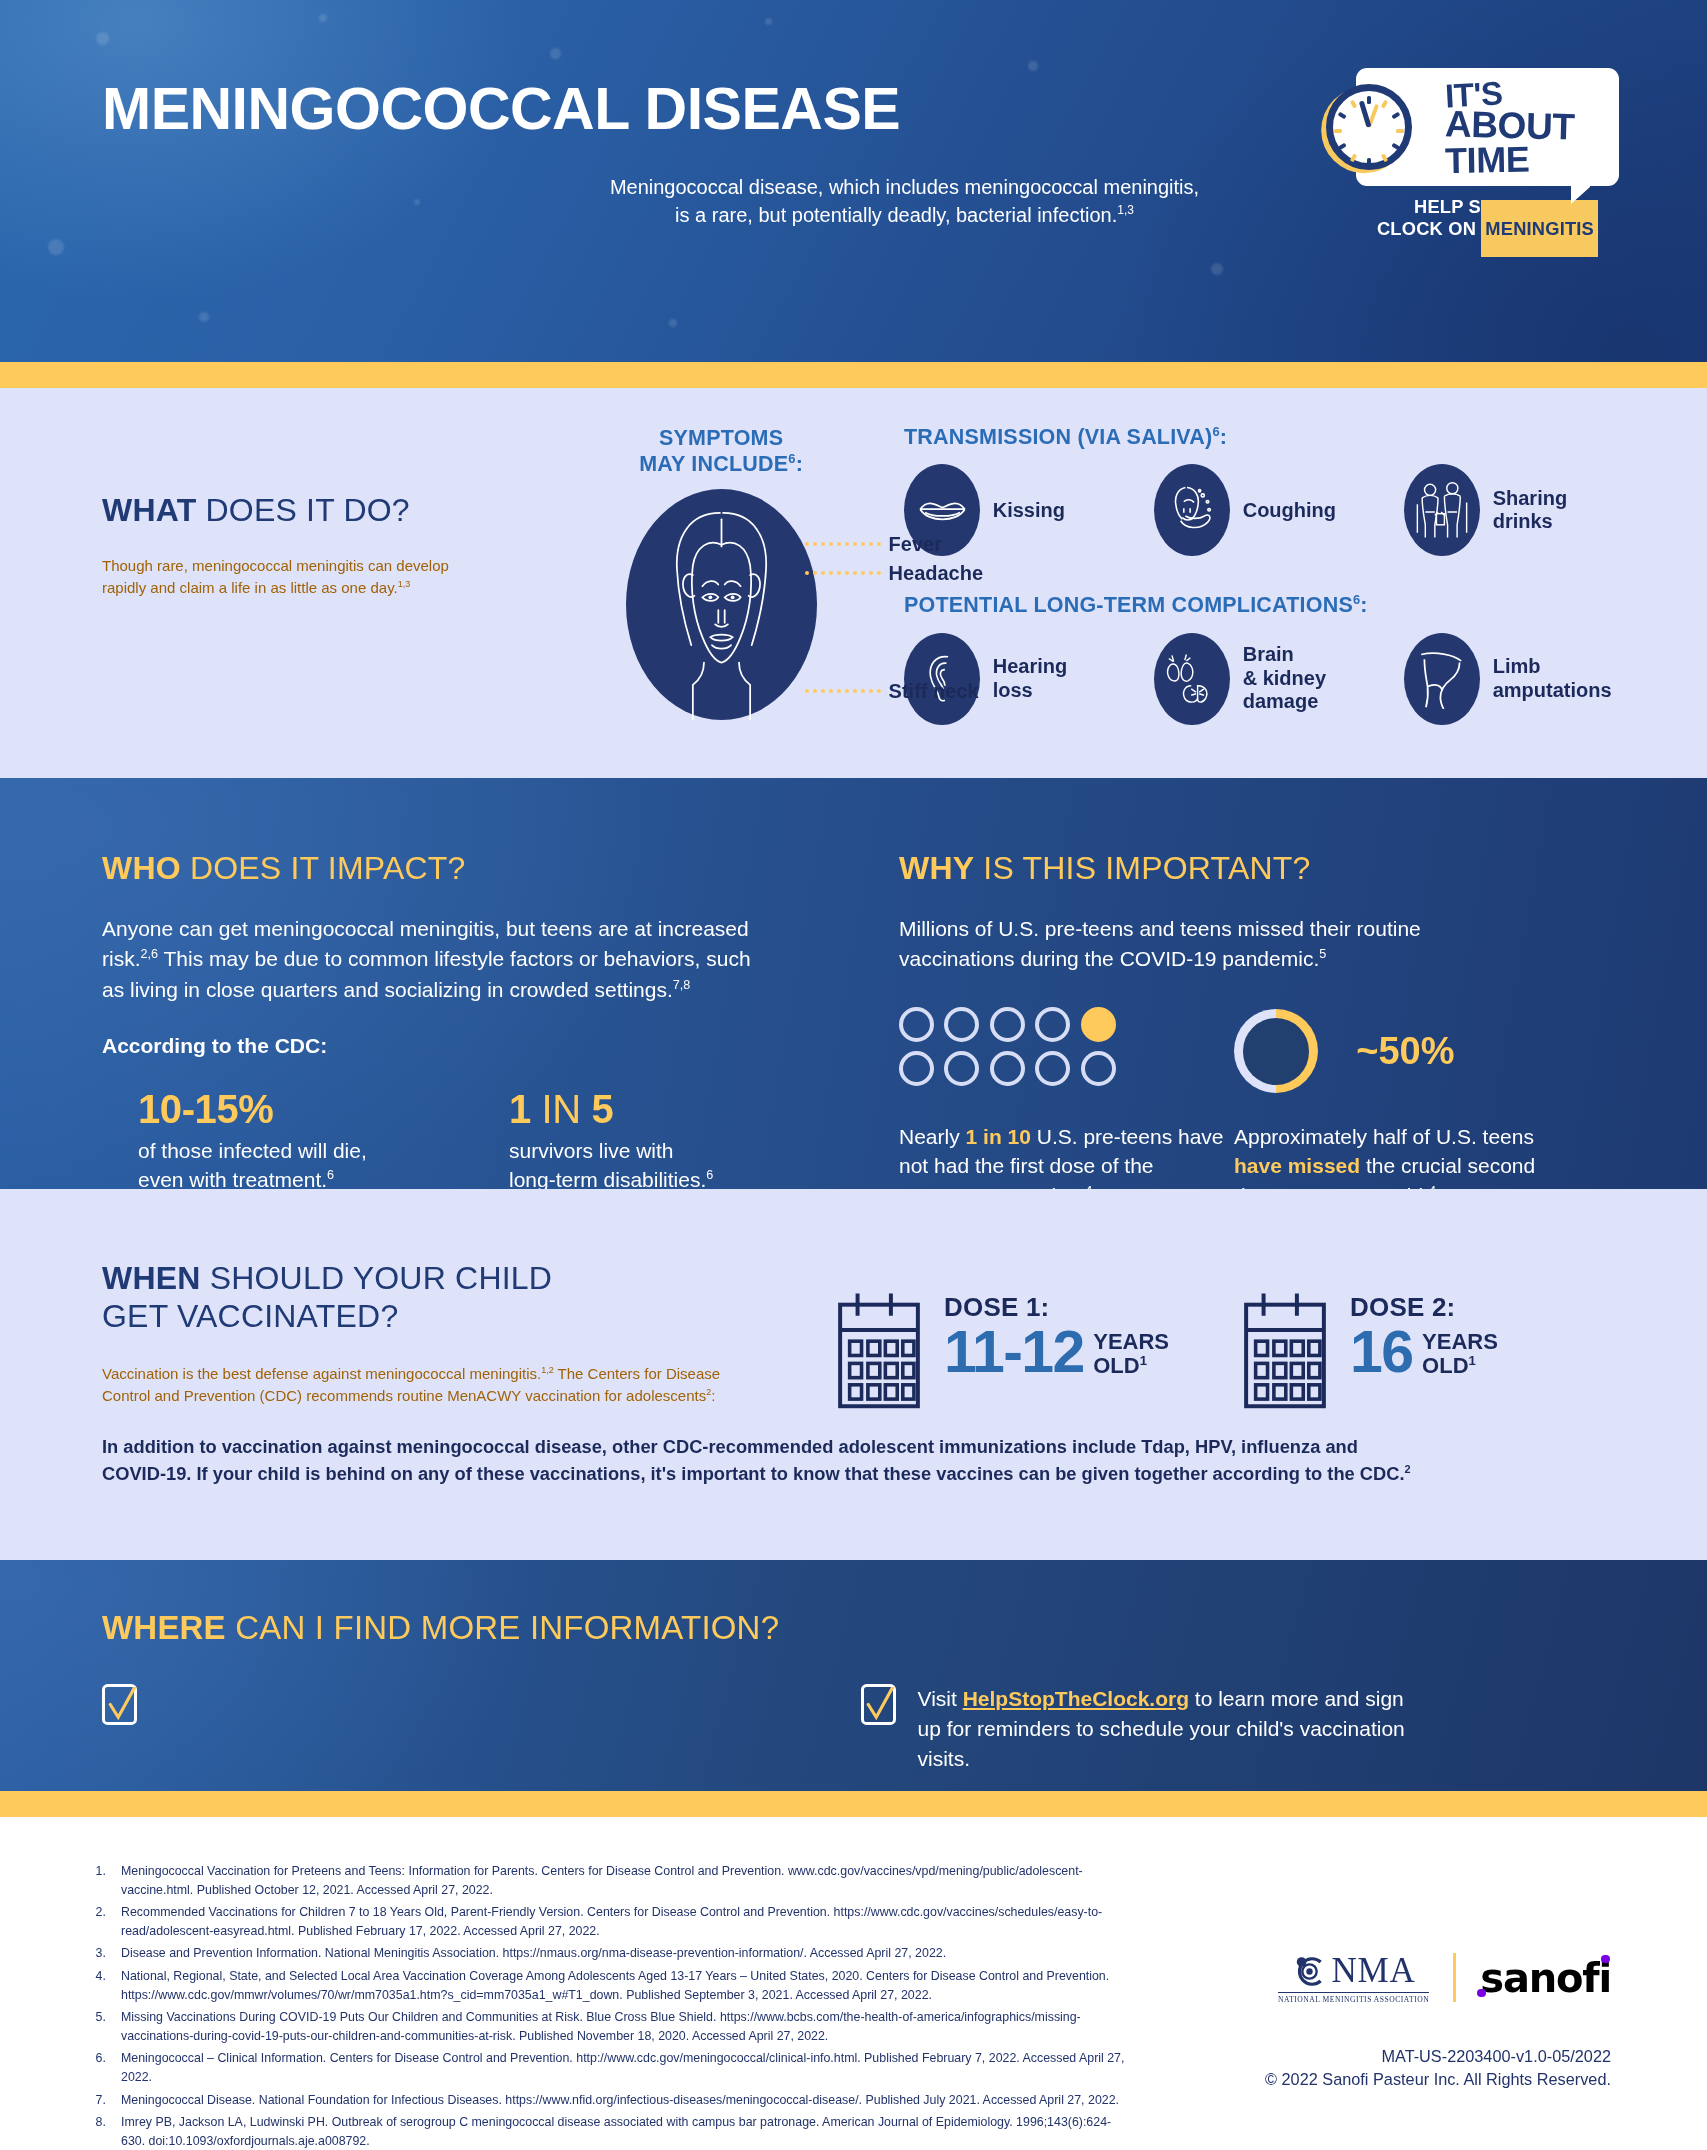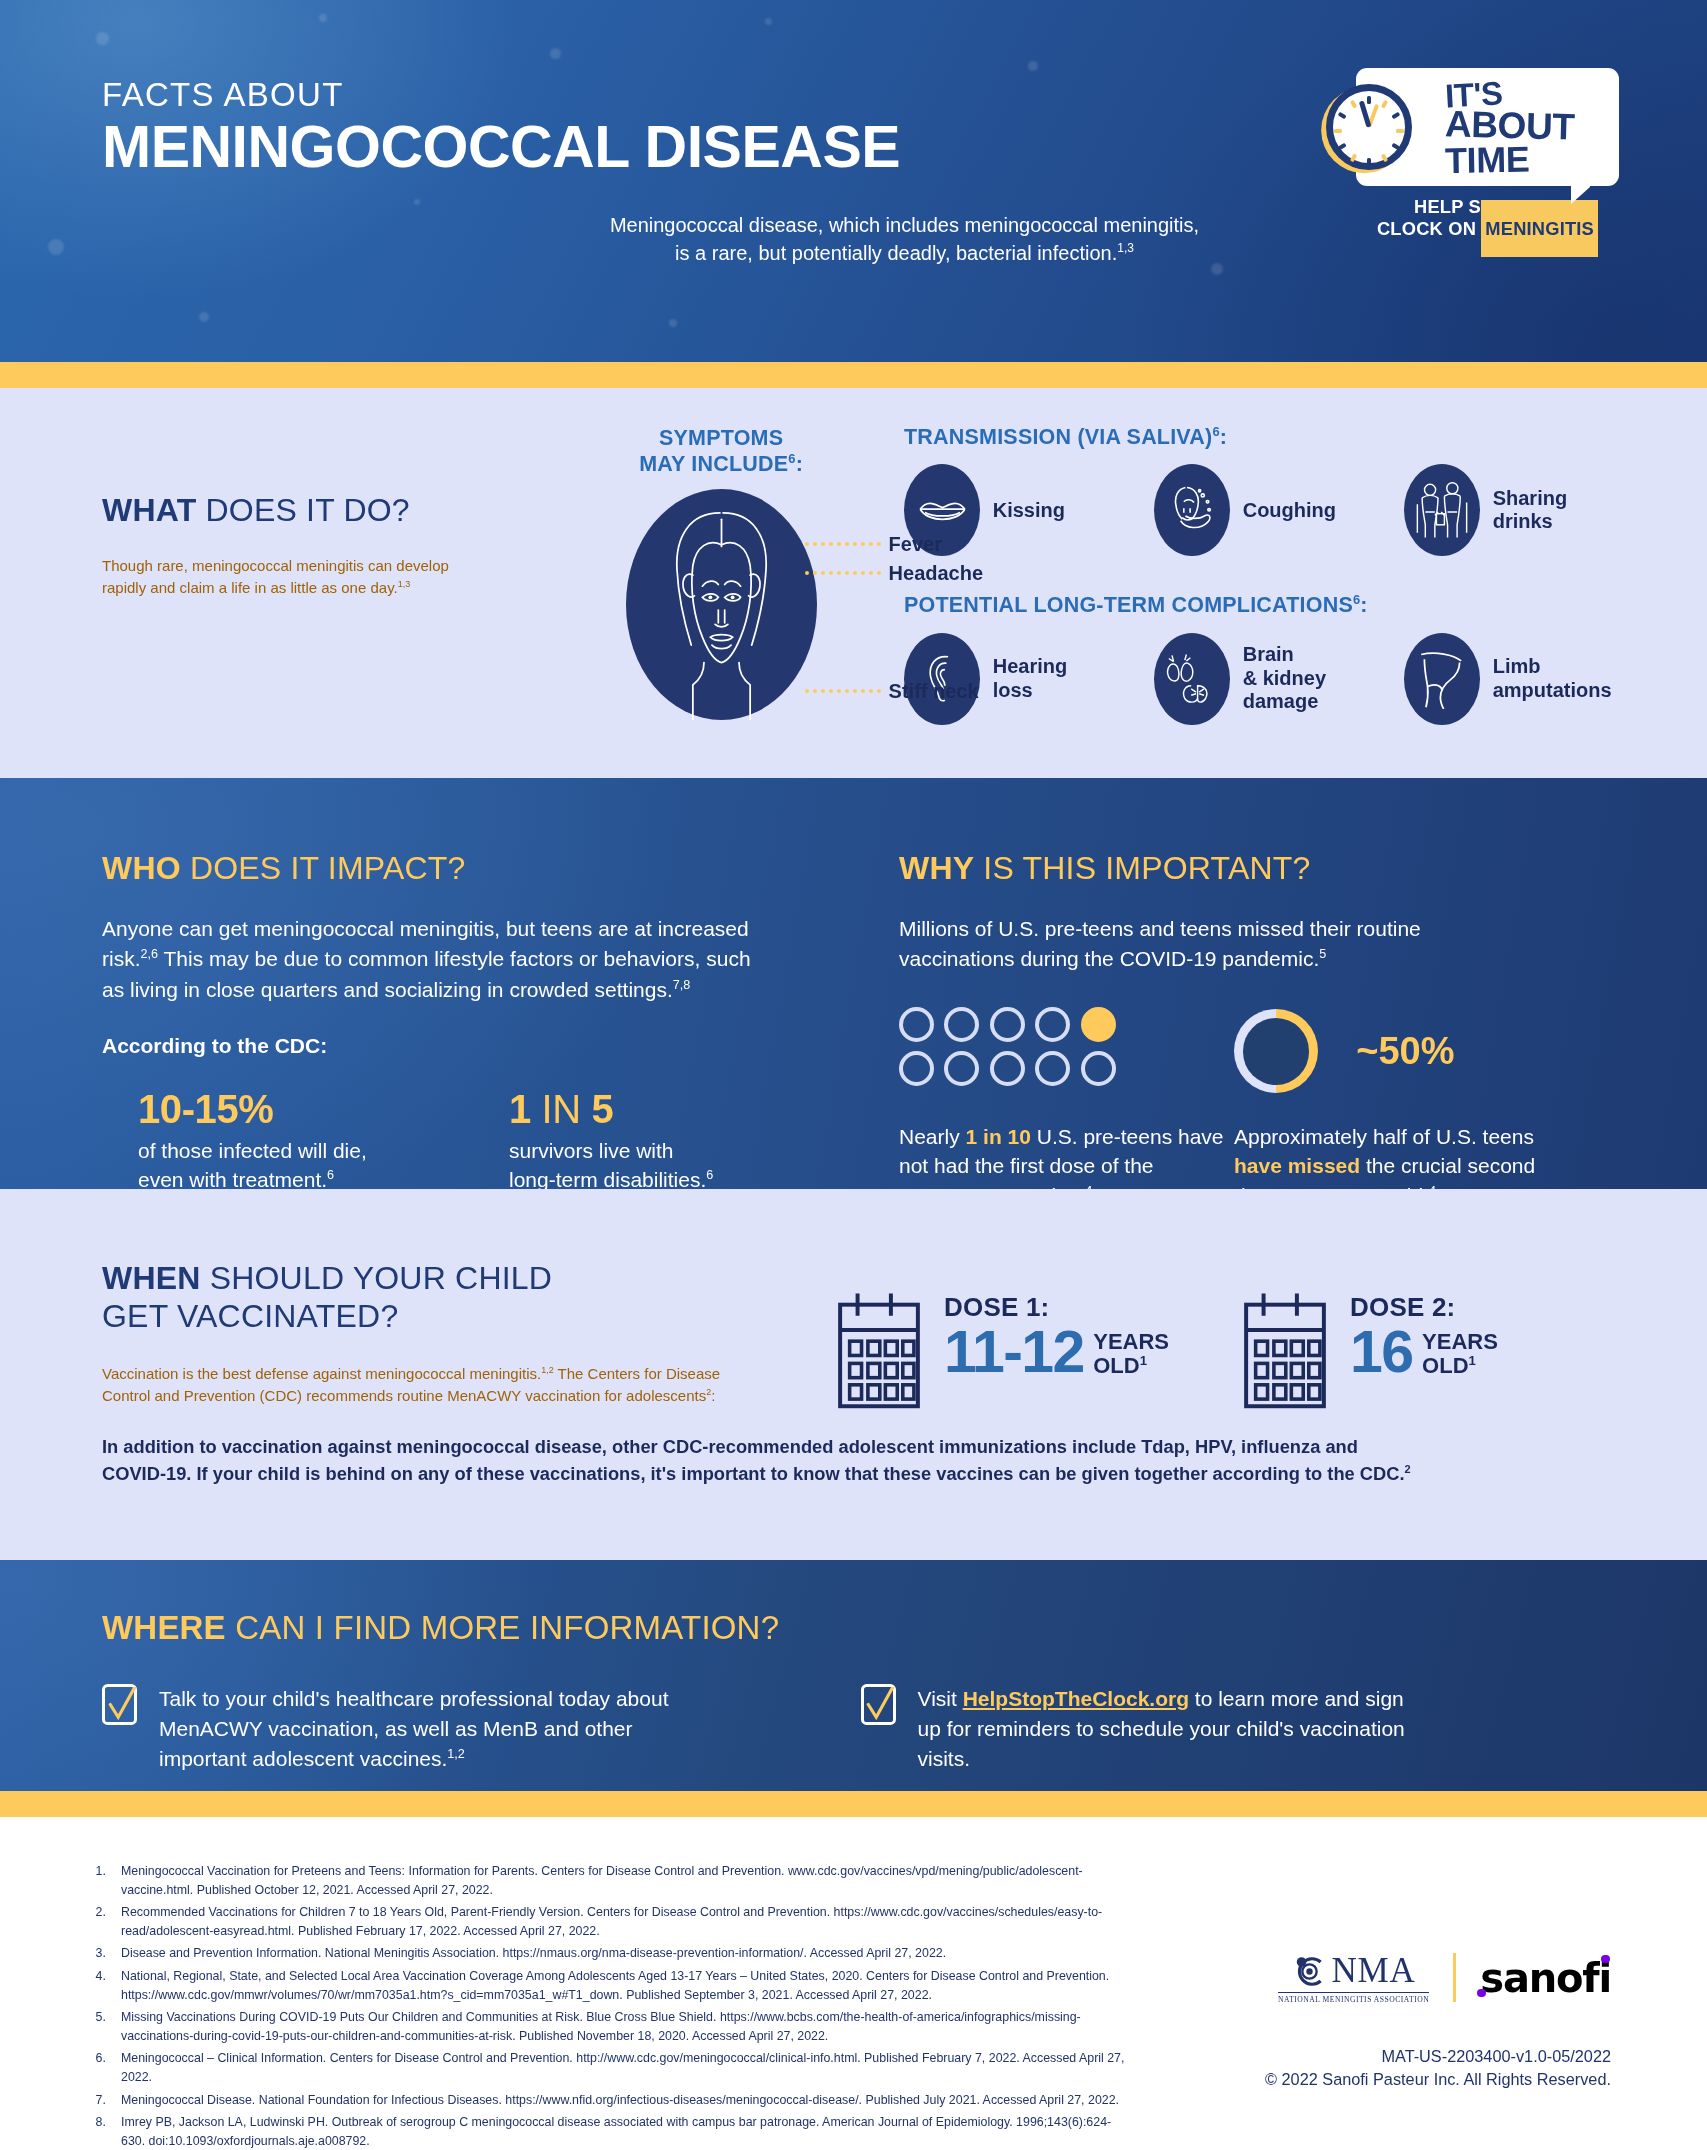--- a/index.html
+++ b/index.html
@@ -200,21 +200,20 @@
     <div class="sparkle" style="left:550px;top:48px;width:11px;height:11px;"></div>
     <div class="sparkle" style="left:765px;top:17.5px;width:7.2px;height:7.2px;"></div>
     <div class="sparkle" style="left:1028px;top:61px;width:9.6px;height:9.6px;"></div>
     <div class="sparkle" style="left:48px;top:239px;width:16px;height:16px;"></div>
     <div class="sparkle" style="left:199px;top:312px;width:10.4px;height:10.4px;"></div>
     <div class="sparkle" style="left:414px;top:199px;width:6.4px;height:6.4px;"></div>
     <div class="sparkle" style="left:1211px;top:263px;width:12px;height:12px;"></div>
     <div class="sparkle" style="left:669px;top:319px;width:8px;height:8px;"></div>
 
     <div class="hero-inner">
-      <div class="eyebrow">FACTS ABOUT</div>
       <div class="h1">MENINGOCOCCAL DISEASE</div>
       <div class="hero-sub">
         <span>Meningococcal disease, which includes meningococcal meningitis,</span><br>
         <span>is a rare, but potentially deadly, bacterial infection.</span><sup>1,3</sup>
       </div>
     </div>
 
     <div class="logo-block">
       <div class="bubble">
         <div class="clock">
@@ -579,23 +578,20 @@
       <b>WHERE</b><span> CAN I FIND MORE INFORMATION?</span>
     </h2>
     <div class="checks">
       <div class="chk-item">
         <div class="chk">
           <div class="bx"></div>
           <svg class="tick2" viewBox="0 0 40 44" fill="none" stroke="#ffca5c" stroke-width="4" stroke-linecap="round">
             <path d="M4 22 L14 38 L36 -2"></path>
           </svg>
         </div>
-        <div class="chk-txt" style="width:510px;">
-          <span>Talk to your child's healthcare professional today about MenACWY vaccination, as well as MenB and other important adolescent vaccines.</span><sup>1,2</sup>
-        </div>
       </div>
       <div class="chk-item">
         <div class="chk">
           <div class="bx"></div>
           <svg class="tick2" viewBox="0 0 40 44" fill="none" stroke="#ffca5c" stroke-width="4" stroke-linecap="round">
             <path d="M4 22 L14 38 L36 -2"></path>
           </svg>
         </div>
         <div class="chk-txt" style="width:494px;">
           <span>Visit </span><a href="#">HelpStopTheClock.org</a><span> to learn more and sign up for reminders to schedule your child's vaccination visits.</span>

